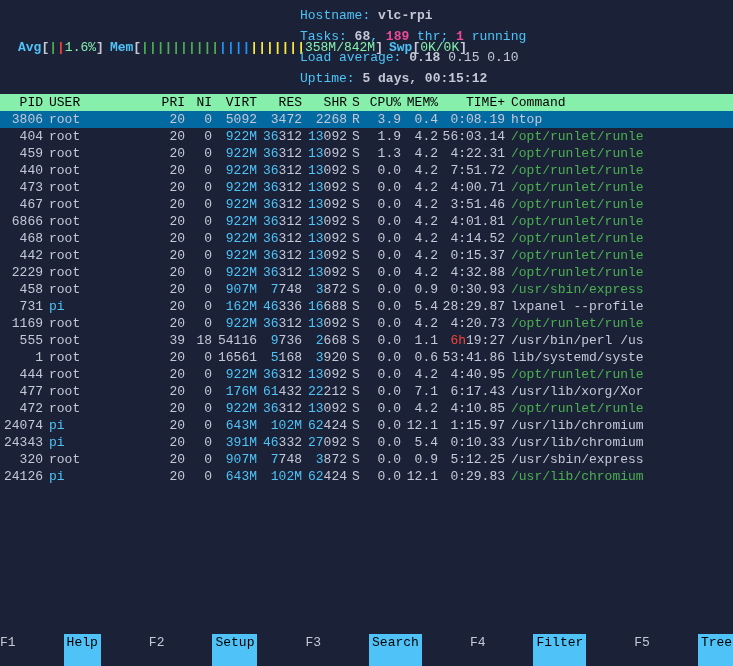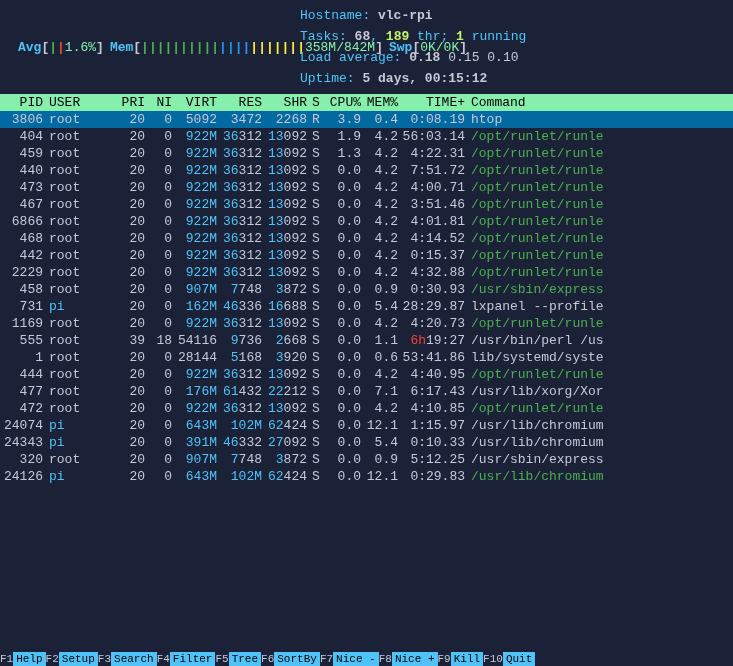--- a/index.html
+++ b/index.html
@@ -38,60 +38,61 @@
   .info {
     flex: 1;
     display: flex;
     flex-direction: column;
     gap: 6px;
     padding-left: 12px;
   }
   .info-row { white-space: pre; }
   .info-label { color: #4fc3f7; }
   .info-val { color: #c5c8d6; font-weight: bold; }
-  .info-green { color: #bef264; font-weight: bold; }
+  .info-green { color: #ec4899; font-weight: bold; }
   .info-dim { color: #c5c8d6; margin-top: 33px; }
   .header-row {
     background: #86efac;
     color: #000;
     display: flex;
     padding: 1px 0;
     font-weight: normal;
   }
   .process-row {
     display: flex;
     padding: 1px 0;
   }
   .process-row.selected {
     background: #0369a1;
   }
   .col { text-align: right; padding-right: 4px; overflow: hidden; white-space: nowrap; }
   .col-pid { width: 47px; }
   .col-user { width: 67px; text-align: left; padding-left: 2px; }
-  .col-pri { width: 35px; }
+  .col-pri { width: 35px; margin-left: 40px; }
   .col-ni { width: 27px; }
   .col-virt { width: 45px; }
   .col-res { width: 45px; }
   .col-shr { width: 45px; }
   .col-s { width: 14px; text-align: center; }
   .col-cpu { width: 40px; }
   .col-mem { width: 37px; }
   .col-time { width: 67px; }
   .col-cmd { flex: 1; text-align: left; padding-left: 2px; }
   .cyan { color: #4fc3f7; }
   .green { color: #4caf50; }
   .red { color: #f44336; }
   .footer {
     position: fixed;
     bottom: 0;
     left: 0;
     width: 733px;
     display: flex;
     background: #1b2238;
-    font-size: 11px;
+    font-size: 13px;
+    gap: 48px;
   }
   .fkey { color: #c5c8d6; padding: 1px 0; }
   .flabel { background: #4fc3f7; color: #000; padding: 1px 3px; }
 </style>
 </head>
 <body>
 
 <div class="top-section">
   <div class="meters">
     <div class="meter-row">
@@ -322,21 +323,21 @@
       <div class="col col-cpu">0.0</div>
       <div class="col col-mem">1.1</div>
       <div class="col col-time"><span class="red">6h</span>19:27</div>
       <div class="col col-cmd ">/usr/bin/perl /us</div>
     </div>
     <div class="process-row">
       <div class="col col-pid">1</div>
       <div class="col col-user ">root</div>
       <div class="col col-pri">20</div>
       <div class="col col-ni">0</div>
-      <div class="col col-virt">28144</div>
+      <div class="col col-virt">16561</div>
       <div class="col col-res"><span class="cyan">5</span>168</div>
       <div class="col col-shr"><span class="cyan">3</span>920</div>
       <div class="col col-s">S</div>
       <div class="col col-cpu">0.0</div>
       <div class="col col-mem">0.6</div>
       <div class="col col-time">53:41.86</div>
       <div class="col col-cmd ">lib/systemd/syste</div>
     </div>
     <div class="process-row">
       <div class="col col-pid">444</div>

